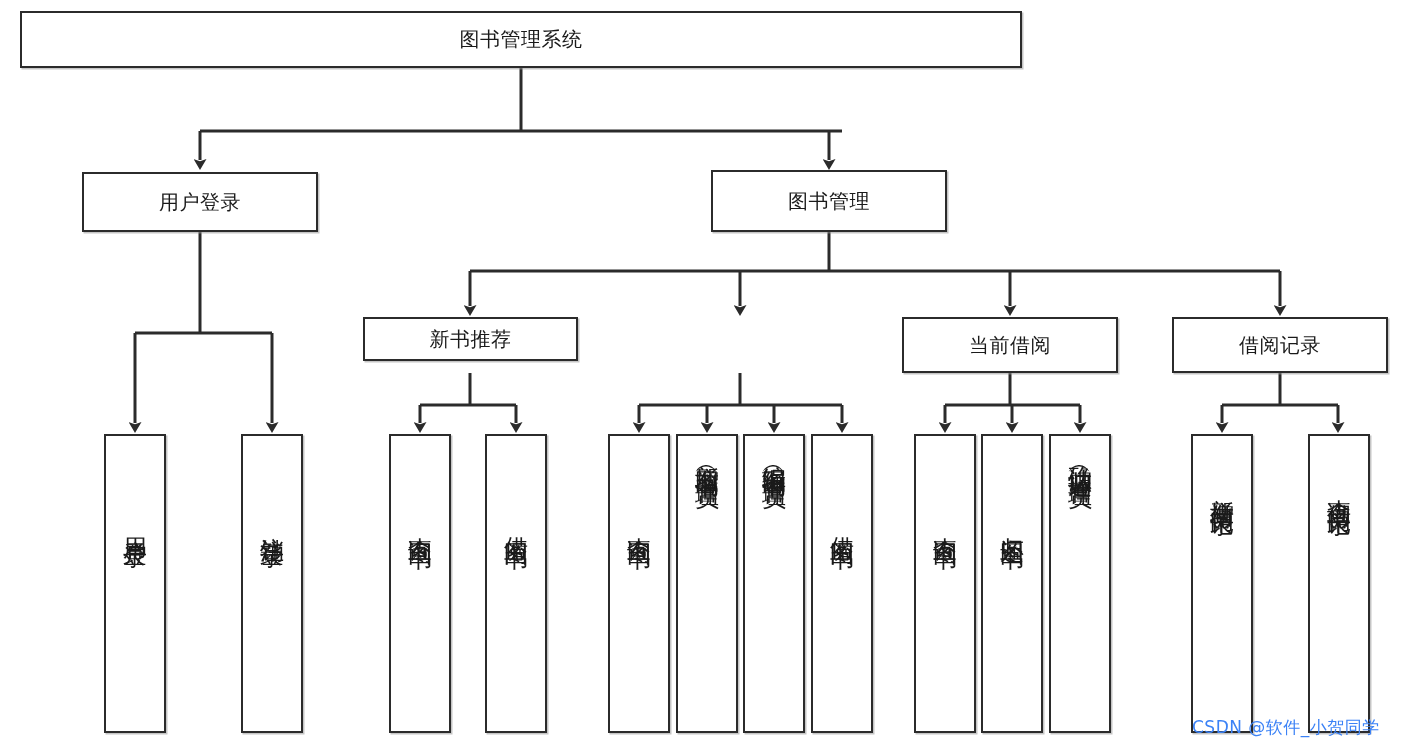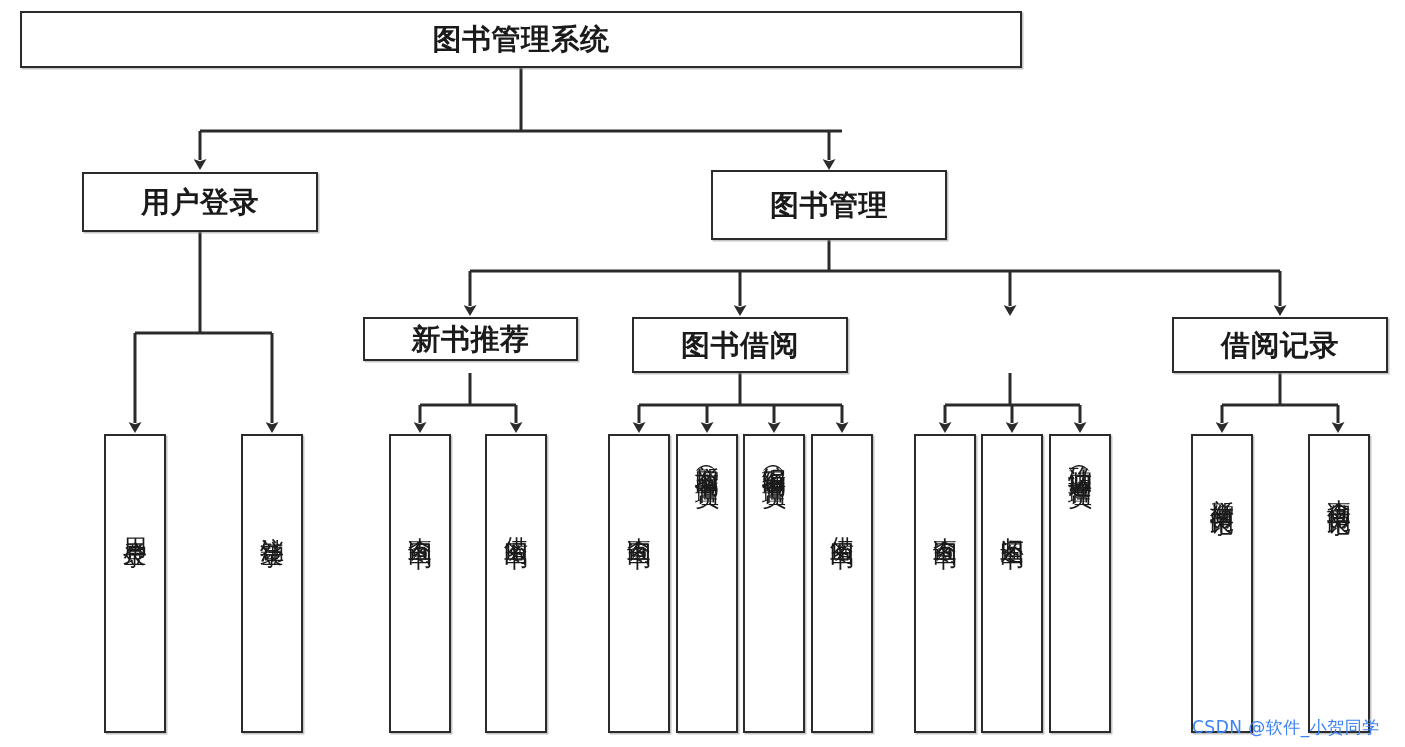--- a/index.html
+++ b/index.html
@@ -37,23 +37,22 @@
     color: #1a1a1a;
     box-shadow: 1.5px 1.5px 0 rgba(150,150,150,0.55);
   }
   .node .label {
     display: block;
     text-align: center;
     line-height: 1.12;
     white-space: nowrap;
   }
   .node-h .label {
-    font-size: 29px;
+    font-size: 20px;
     letter-spacing: 0.5px;
-    font-weight: bold;
   }
   .node-v {
     align-items: flex-start;
     padding-top: 10px;
   }
   .node-v .label {
     writing-mode: vertical-rl;
     text-orientation: upright;
     font-size: 24px;
     letter-spacing: 3px;
@@ -123,29 +122,29 @@
     </g>
   </svg>
 
   <div class="node node-h" style="left:20px; top:11px; width:1002px; height:57px;">
     <span class="label">图书管理系统</span>
   </div>
 
   <div class="node node-h" style="left:82px; top:172px; width:236px; height:60px;">
     <span class="label">用户登录</span>
   </div>
-  <div class="node node-h" style="left:711px; top:170px; width:236px; height:70px;">
+  <div class="node node-h" style="left:711px; top:170px; width:236px; height:62px;">
     <span class="label">图书管理</span>
   </div>
 
   <div class="node node-h" style="left:363px; top:317px; width:215px; height:44px;">
     <span class="label">新书推荐</span>
   </div>
-  <div class="node node-h" style="left:632px; top:317px; width:216px; height:56px;">
-    <span class="label">图书借阅</span>
+  <div class="node node-h" style="left:902px; top:317px; width:216px; height:56px;">
+    <span class="label">当前借阅</span>
   </div>
   <div class="node node-h" style="left:1172px; top:317px; width:216px; height:56px;">
     <span class="label">借阅记录</span>
   </div>
 
   <div class="node node-v" style="left:104px; top:434px; width:62px; height:299px; padding-top:82px;">
     <span class="label">用户登录</span>
   </div>
   <div class="node node-v" style="left:241px; top:434px; width:62px; height:299px; padding-top:82px;">
     <span class="label">注销登录</span>

